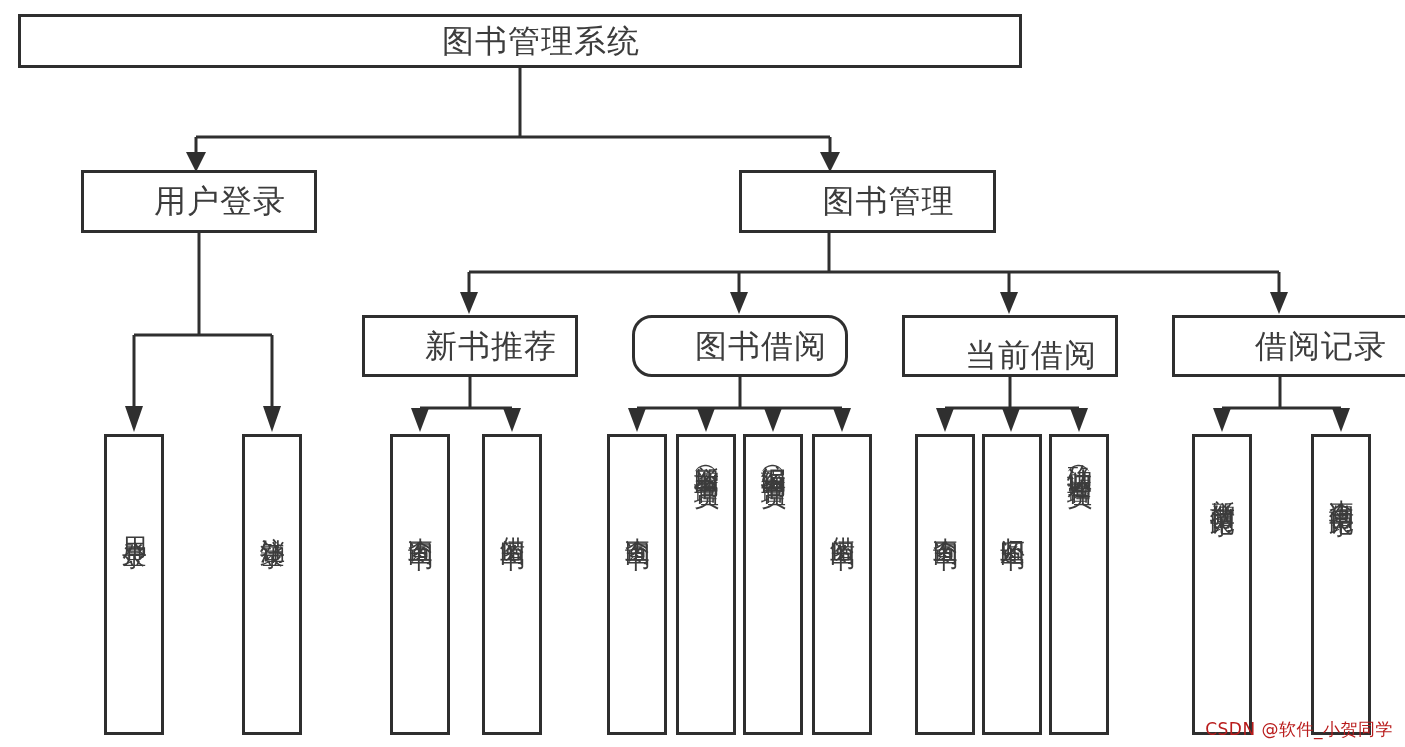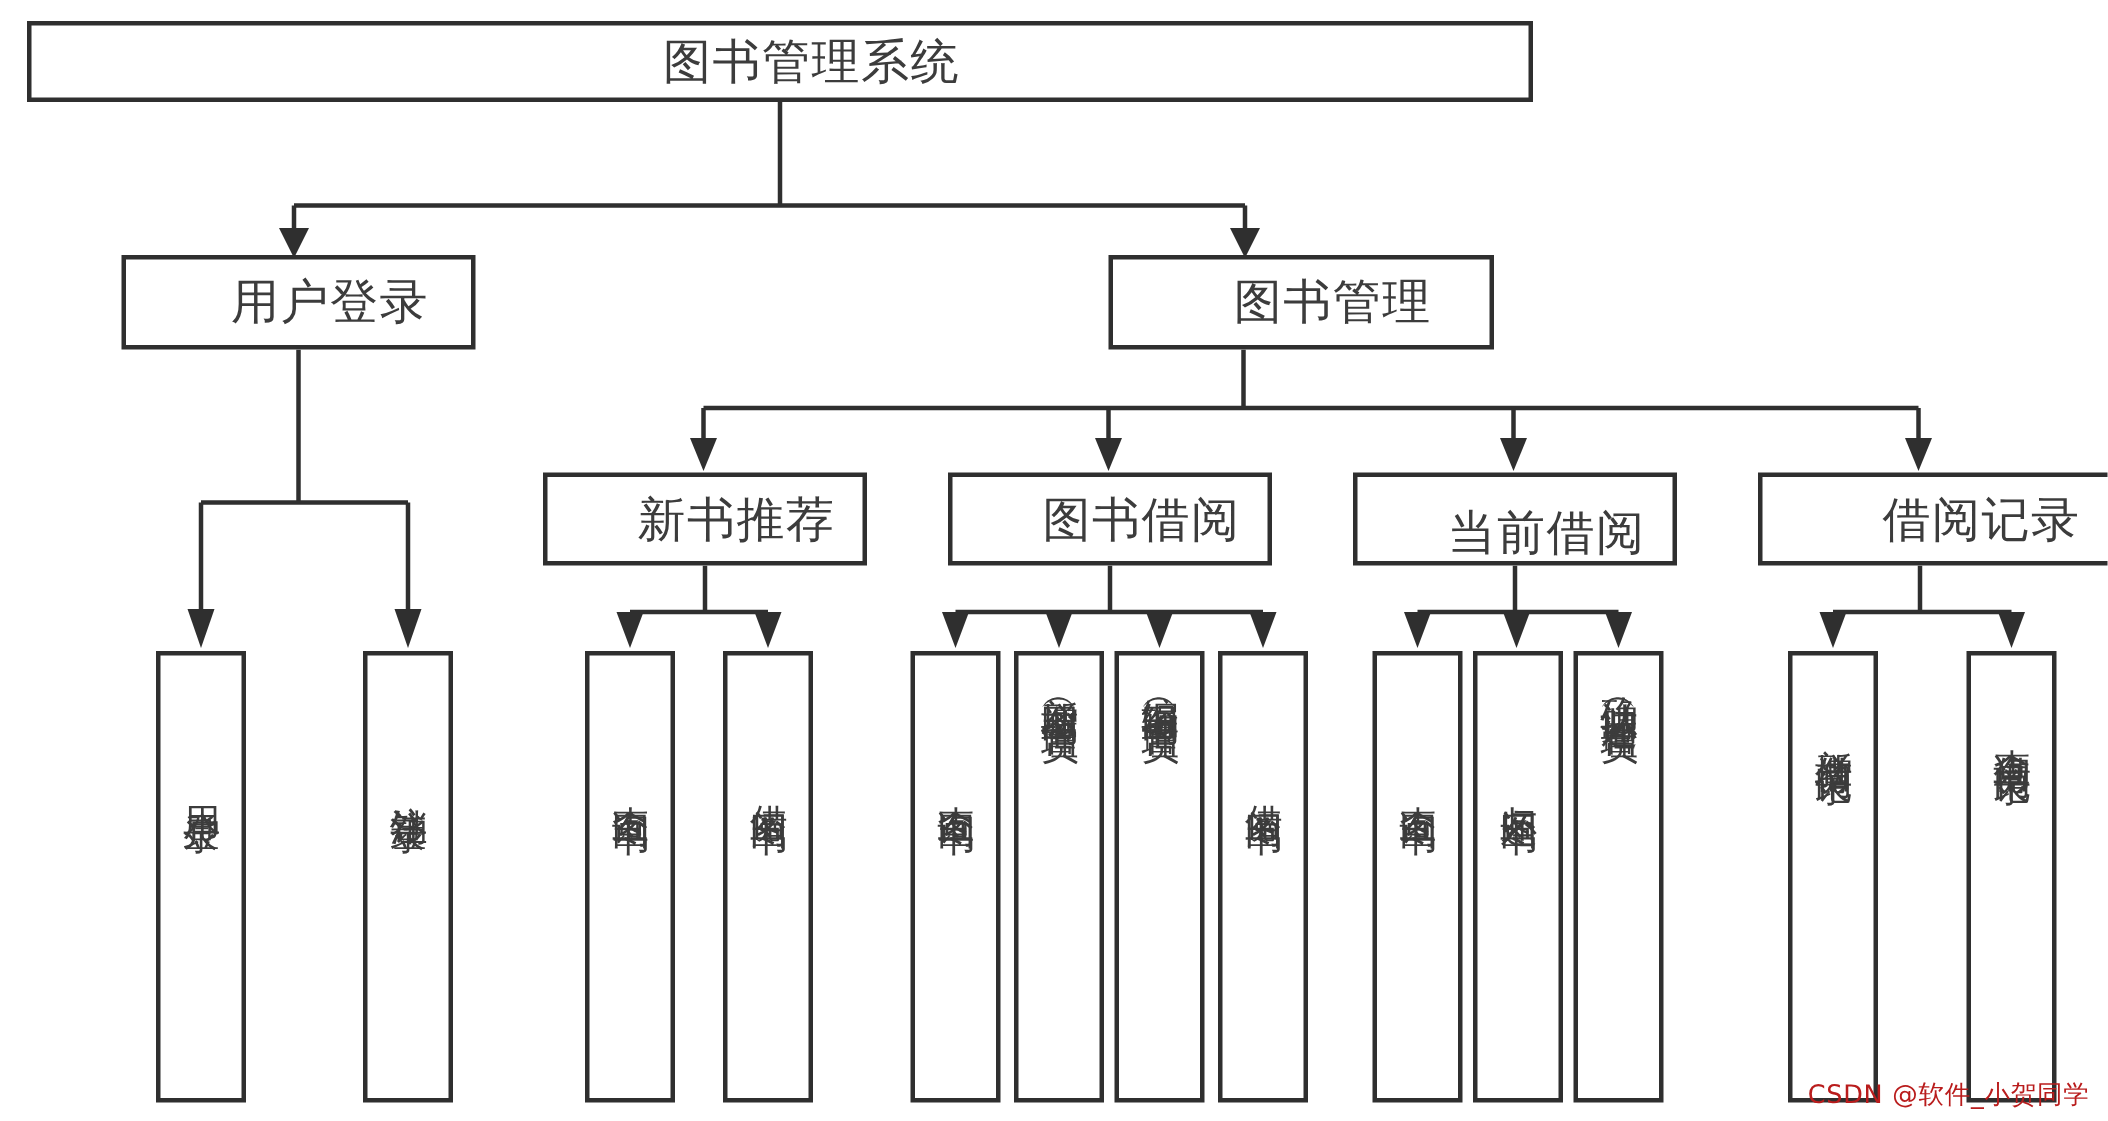--- a/index.html
+++ b/index.html
@@ -153,21 +153,21 @@
   <div class="node horiz" style="left:81px; top:170px; width:236px; height:63px;">
     <span>用户登录</span>
   </div>
   <div class="node horiz" style="left:711px; top:170px; width:257px; height:63px;margin-left:28px;">
     <span>图书管理</span>
   </div>
 
   <div class="node horiz" style="left:362px; top:315px; width:216px; height:62px;">
     <span>新书推荐</span>
   </div>
-  <div class="node horiz" style="left:632px; top:315px; width:216px; height:62px;">
+  <div class="node horiz" style="left:632px; top:315px; width:216px; height:62px;border-radius:20px;">
     <span>图书借阅</span>
   </div>
   <div class="node horiz" style="left:902px; top:315px; width:216px; height:62px;align-items:flex-end;">
     <span>当前借阅</span>
   </div>
   <div class="node horiz" style="left:1172px; top:315px; width:256px; height:62px;">
     <span>借阅记录</span>
   </div>
 
   <div class="node vert" style="left:104px; top:434px; width:60px; height:301px; padding-top:80px;">

